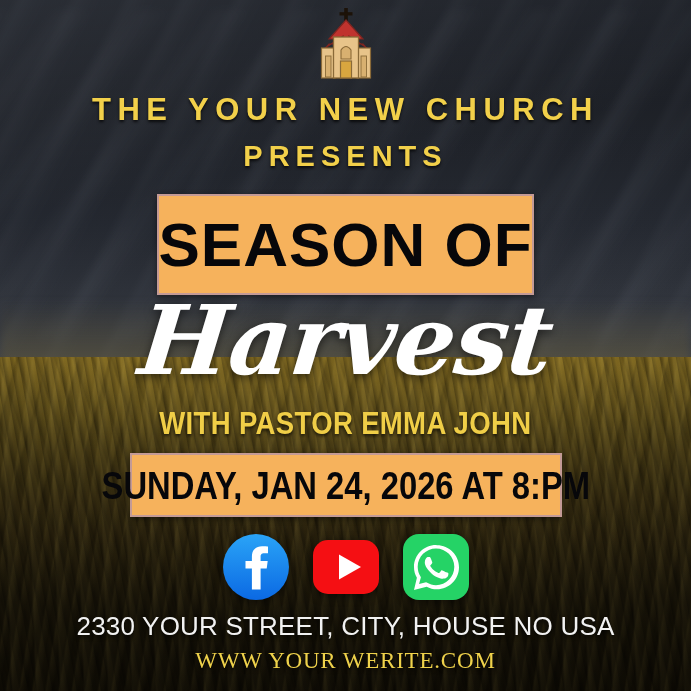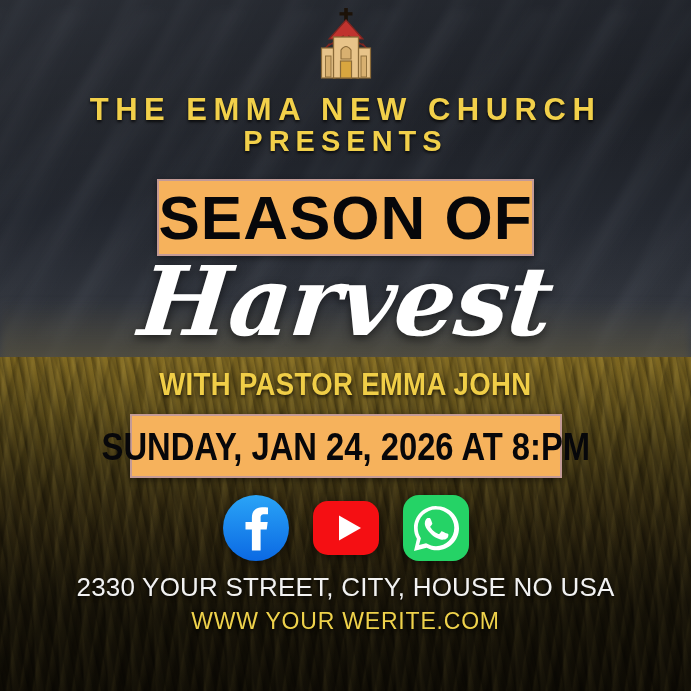--- a/index.html
+++ b/index.html
@@ -125,33 +125,33 @@
     margin-top: 14px;
     font-size: 31px;
     font-weight: 700;
     letter-spacing: 6.5px;
     color: #F2D04A;
     text-shadow: 0 2px 3px rgba(0,0,0,0.75);
     text-align: center;
     line-height: 1;
   }
   .presents {
-    margin-top: 2px;
+    margin-top: 17px;
     font-size: 29px;
     font-weight: 700;
     letter-spacing: 6px;
     color: #F2D04A;
     text-shadow: 0 2px 3px rgba(0,0,0,0.75);
     line-height: 1;
   }
 
   .season-band {
     margin-top: 23px;
     width: 377px;
-    height: 77px;
+    height: 101px;
     background: #F6B25C;
     border: 2px solid #C39A96;
     display: flex;
     align-items: center;
     justify-content: center;
     box-sizing: border-box;
     box-shadow: 0 2px 6px rgba(0,0,0,0.45);
   }
   .season-text {
     font-size: 62px;
@@ -232,20 +232,21 @@
     text-shadow: 0 2px 4px rgba(0,0,0,0.8);
   }
   .website {
     margin-top: 10px;
     font-size: 23px;
     font-weight: 400;
     color: #EFD24B;
     letter-spacing: 0.8px;
     line-height: 1;
     text-shadow: 0 2px 4px rgba(0,0,0,0.8);
+    font-family: Liberation Serif, serif;
   }
 </style>
 </head>
 <body>
 
 <div class="poster">
 
   <div class="bg-sky"></div>
   <div class="cloud-streaks"></div>
   <div class="cloud-streaks2"></div>
@@ -265,21 +266,21 @@
       <polygon points="53,38 39,38 39,30 60,44 60,46" fill="#C0332E" stroke="#7E2520" stroke-width="1.2"></polygon>
       <rect x="11.5" y="42" width="13.5" height="30" fill="#E8C48A" stroke="#8A6A38" stroke-width="1.2"></rect>
       <rect x="47" y="42" width="13.5" height="30" fill="#E8C48A" stroke="#8A6A38" stroke-width="1.2"></rect>
       <rect x="23.5" y="31" width="25" height="41" fill="#E8C48A" stroke="#8A6A38" stroke-width="1.3"></rect>
       <path d="M31 44 q5 -7 10 0 v9 h-10 z" fill="#D8B070" stroke="#8A6A38" stroke-width="1.1"></path>
       <rect x="30.5" y="55" width="11" height="17" fill="#D9A63F" stroke="#8A6A38" stroke-width="1.2"></rect>
       <rect x="15.5" y="50" width="5.5" height="21" fill="#D8B070" stroke="#8A6A38" stroke-width="0.9"></rect>
       <rect x="51" y="50" width="5.5" height="21" fill="#D8B070" stroke="#8A6A38" stroke-width="0.9"></rect>
     </svg>
 
-    <div class="brand">THE EMMA NEW CHURCH</div>
+    <div class="brand">THE YOUR NEW CHURCH</div>
     <div class="presents">PRESENTS</div>
 
     <div class="season-band">
       <span class="season-text">SEASON OF</span>
     </div>
     <div class="harvest">Harvest</div>
 
     <div class="pastor">WITH PASTOR EMMA JOHN</div>
 
     <div class="date-band">

